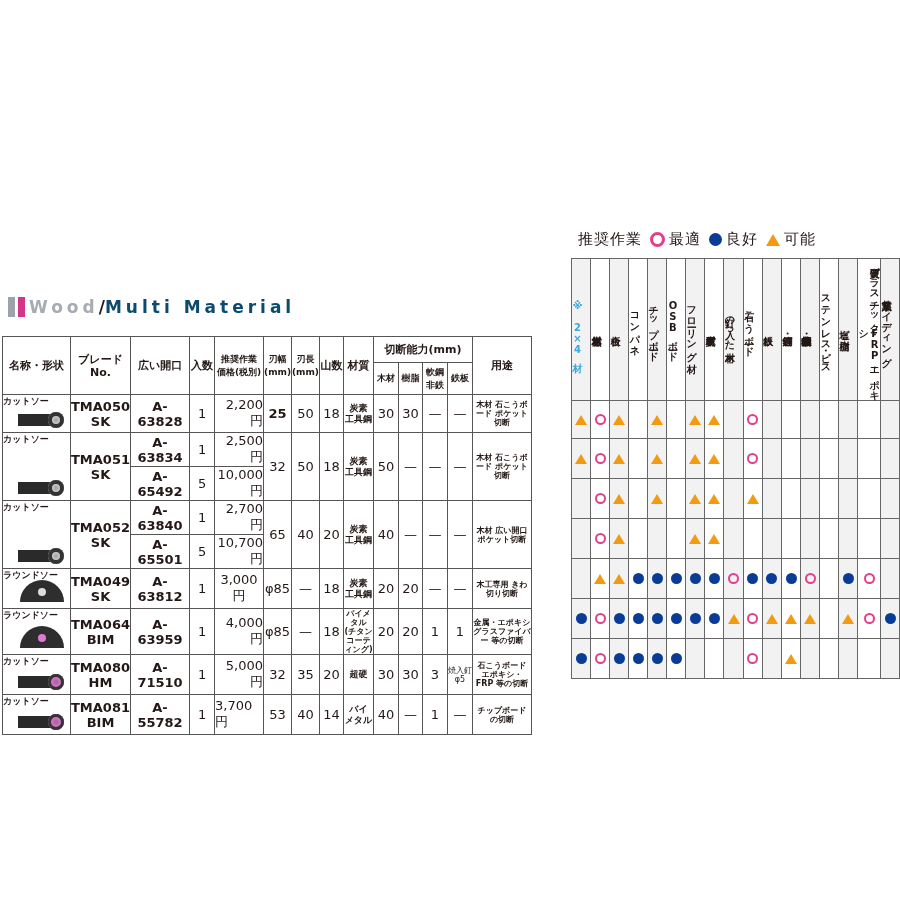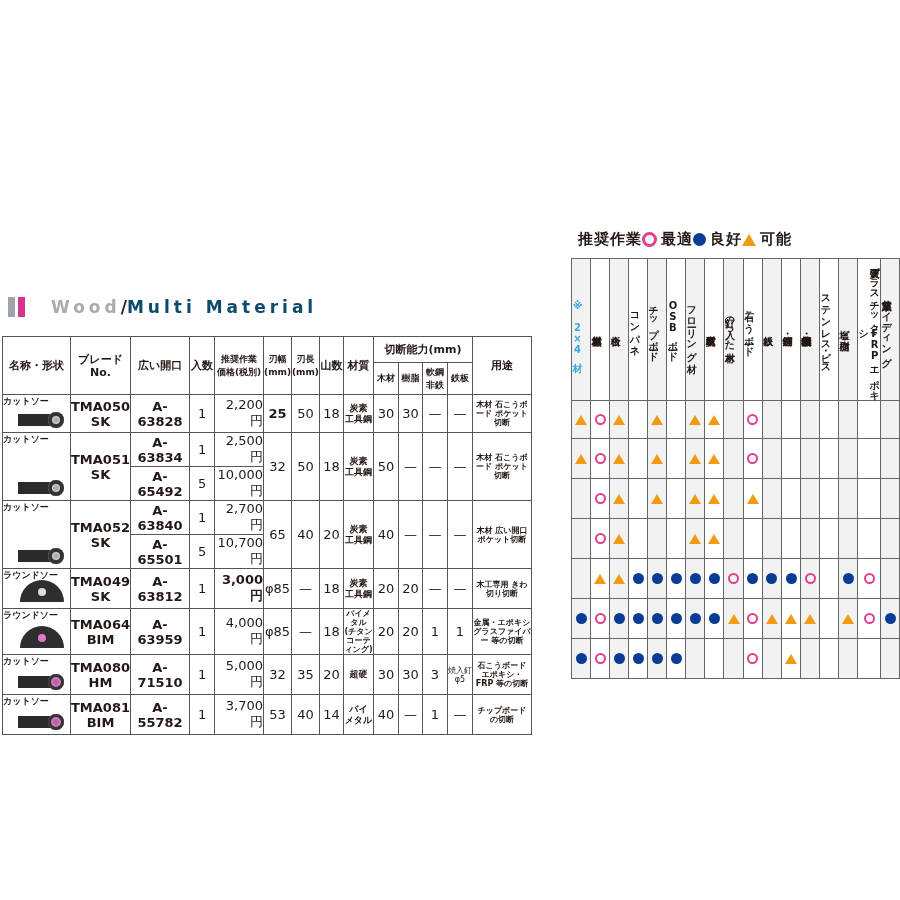--- a/index.html
+++ b/index.html
@@ -1,26 +1,26 @@
 <!DOCTYPE html>
 <html><head>
 <meta charset="utf-8">
 <style>
   html,body{margin:0;padding:0;background:#fff;}
   body{width:900px;height:900px;position:relative;overflow:hidden;font-family:"DejaVu Sans","Liberation Sans",sans-serif;color:#231815;}
-  .legend{position:absolute;left:578px;top:230px;font-size:15px;font-weight:bold;display:flex;align-items:center;letter-spacing:1px;}
+  .legend{position:absolute;left:578px;top:230px;font-size:15px;font-weight:normal;display:flex;align-items:center;gap:8px;letter-spacing:1px;}
   .legend .item{display:flex;align-items:center;gap:4px;}
   .sym-best{width:9px;height:9px;border:3px solid #e0408e;border-radius:50%;display:inline-block;box-sizing:content-box;}
   .sym-good{width:13px;height:13px;background:#0a3c96;border-radius:50%;display:inline-block;}
   .sym-ok{width:0;height:0;border-left:7px solid transparent;border-right:7px solid transparent;border-bottom:12px solid #f29a11;display:inline-block;}
   .title{position:absolute;left:8px;top:297px;display:flex;align-items:center;}
   .title .bar1{width:7px;height:20px;background:#9ea3ab;margin-right:3px;}
   .title .bar2{width:7px;height:20px;background:#d3358a;margin-right:4px;}
   .title .jp{font-size:20px;font-weight:bold;letter-spacing:1px;}
-  .title .en-wood{font-size:17px;font-weight:bold;color:#a7acb3;letter-spacing:4px;margin-left:22px;}
+  .title .en-wood{font-size:17px;font-weight:bold;color:#a7acb3;letter-spacing:4px;}
   .title .slash{font-size:17px;font-weight:bold;color:#231815;}
   .title .en-multi{font-size:17px;font-weight:bold;color:#0c4a6e;letter-spacing:4px;}
   table.spec{position:absolute;left:2px;top:336px;border-collapse:collapse;font-size:12px;}
   table.spec td, table.spec th{border:1px solid #555;text-align:center;padding:0;font-weight:normal;}
   table.spec th{font-size:11px;font-weight:bold;line-height:13px;}
   table.spec td{font-weight:bold;font-size:13px;}
   .small{font-size:9px !important;line-height:11px;}
   .tiny{font-size:8px !important;line-height:9px;}
   .nm{text-align:left !important;vertical-align:top;font-size:9px !important;position:relative;}
   .blade{position:absolute;right:6px;bottom:4px;}
@@ -161,21 +161,21 @@
       <tr style="height: 20px;">
         <td>A-65501</td>
         <td style="font-weight:normal">5</td>
         <td style="text-align:right;font-weight:normal">10,700円</td>
       </tr>
       <tr style="height: 40px;">
         <td rowspan="1" class="nm"><span>ラウンドソー</span><span class="blade"><span class="round"></span></span></td>
         <td rowspan="1">TMA049 SK</td>
         <td>A-63812</td>
         <td style="font-weight:normal">1</td>
-        <td style="text-align:right;font-weight:bold">3,000円</td>
+        <td style="text-align:center;font-weight:normal">3,000円</td>
         <td rowspan="1" style="font-weight:normal">φ85</td>
         <td rowspan="1" style="font-weight:normal">—</td>
         <td rowspan="1" style="font-weight:normal">18</td>
         <td rowspan="1" class="small">炭素 工具鋼</td>
         <td rowspan="1" class="" style="font-weight:normal">20</td>
         <td rowspan="1" class="" style="font-weight:normal">20</td>
         <td rowspan="1" class="" style="font-weight:normal">—</td>
         <td rowspan="1" class="" style="font-weight:normal">—</td>
         <td rowspan="1" class="tiny">木工専用 きわ切り切断</td>
       </tr>
@@ -209,21 +209,21 @@
         <td rowspan="1" class="" style="font-weight:normal">30</td>
         <td rowspan="1" class="" style="font-weight:normal">3</td>
         <td rowspan="1" class="tiny" style="font-weight:normal">焼入釘 φ5</td>
         <td rowspan="1" class="tiny">石こうボード エポキシ・FRP 等の切断</td>
       </tr>
       <tr style="height: 40px;">
         <td rowspan="1" class="nm"><span>カットソー</span><span class="blade"><span class="shank"></span><span class="disc pink"></span></span></td>
         <td rowspan="1">TMA081 BIM</td>
         <td>A-55782</td>
         <td style="font-weight:normal">1</td>
-        <td style="text-align:right;font-weight:normal">3,700円</td>
+        <td style="text-align:left;font-weight:normal">3,700円</td>
         <td rowspan="1" style="font-weight:normal">53</td>
         <td rowspan="1" style="font-weight:normal">40</td>
         <td rowspan="1" style="font-weight:normal">14</td>
         <td rowspan="1" class="small">バイ メタル</td>
         <td rowspan="1" class="" style="font-weight:normal">40</td>
         <td rowspan="1" class="" style="font-weight:normal">—</td>
         <td rowspan="1" class="" style="font-weight:normal">1</td>
         <td rowspan="1" class="" style="font-weight:normal">—</td>
         <td rowspan="1" class="tiny">チップボード の切断</td>
       </tr>

